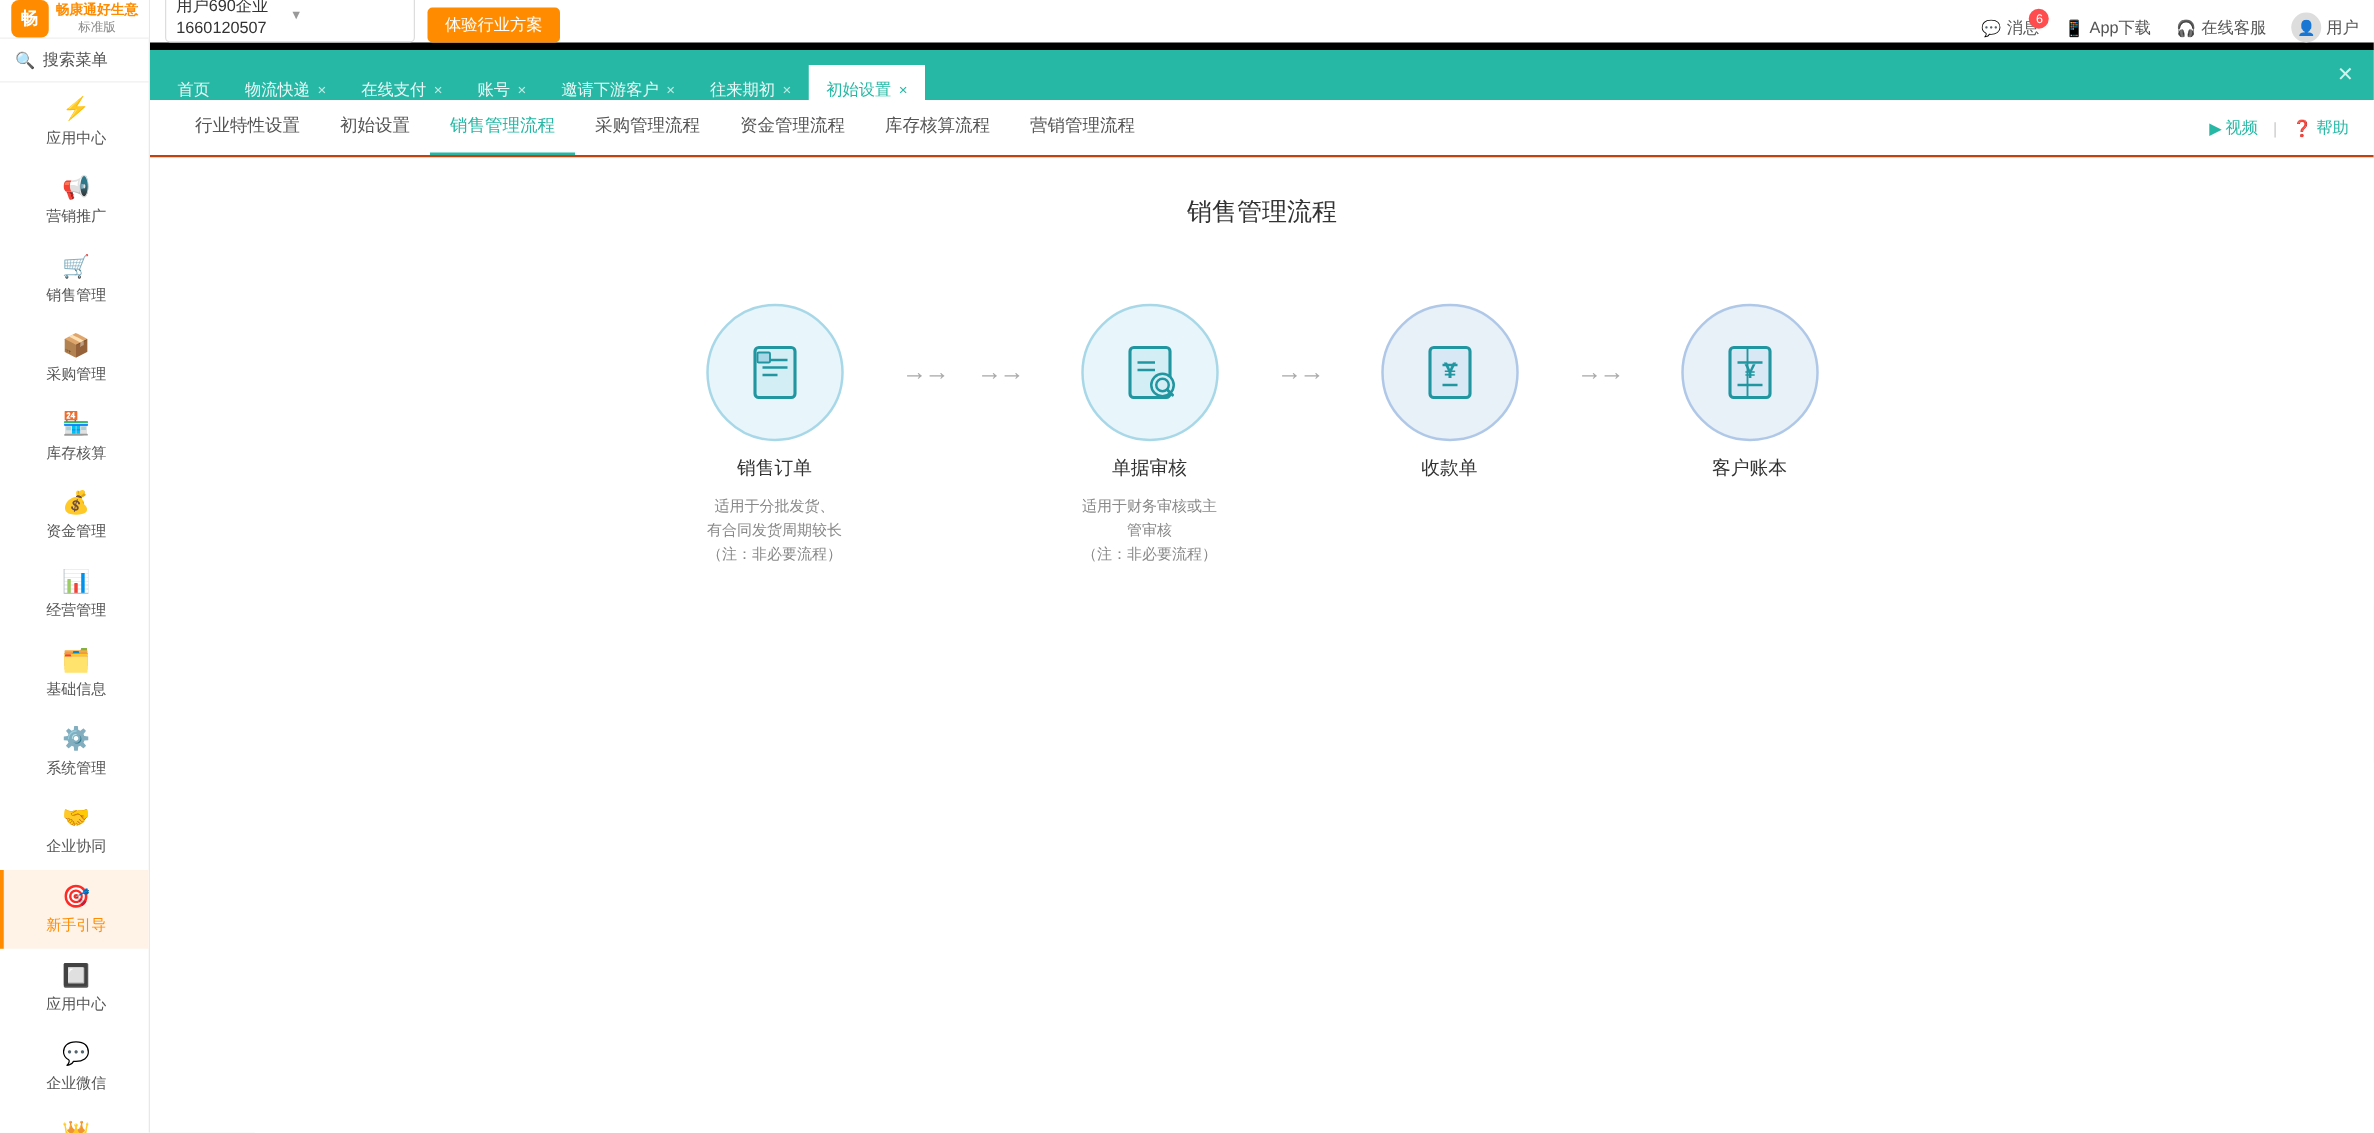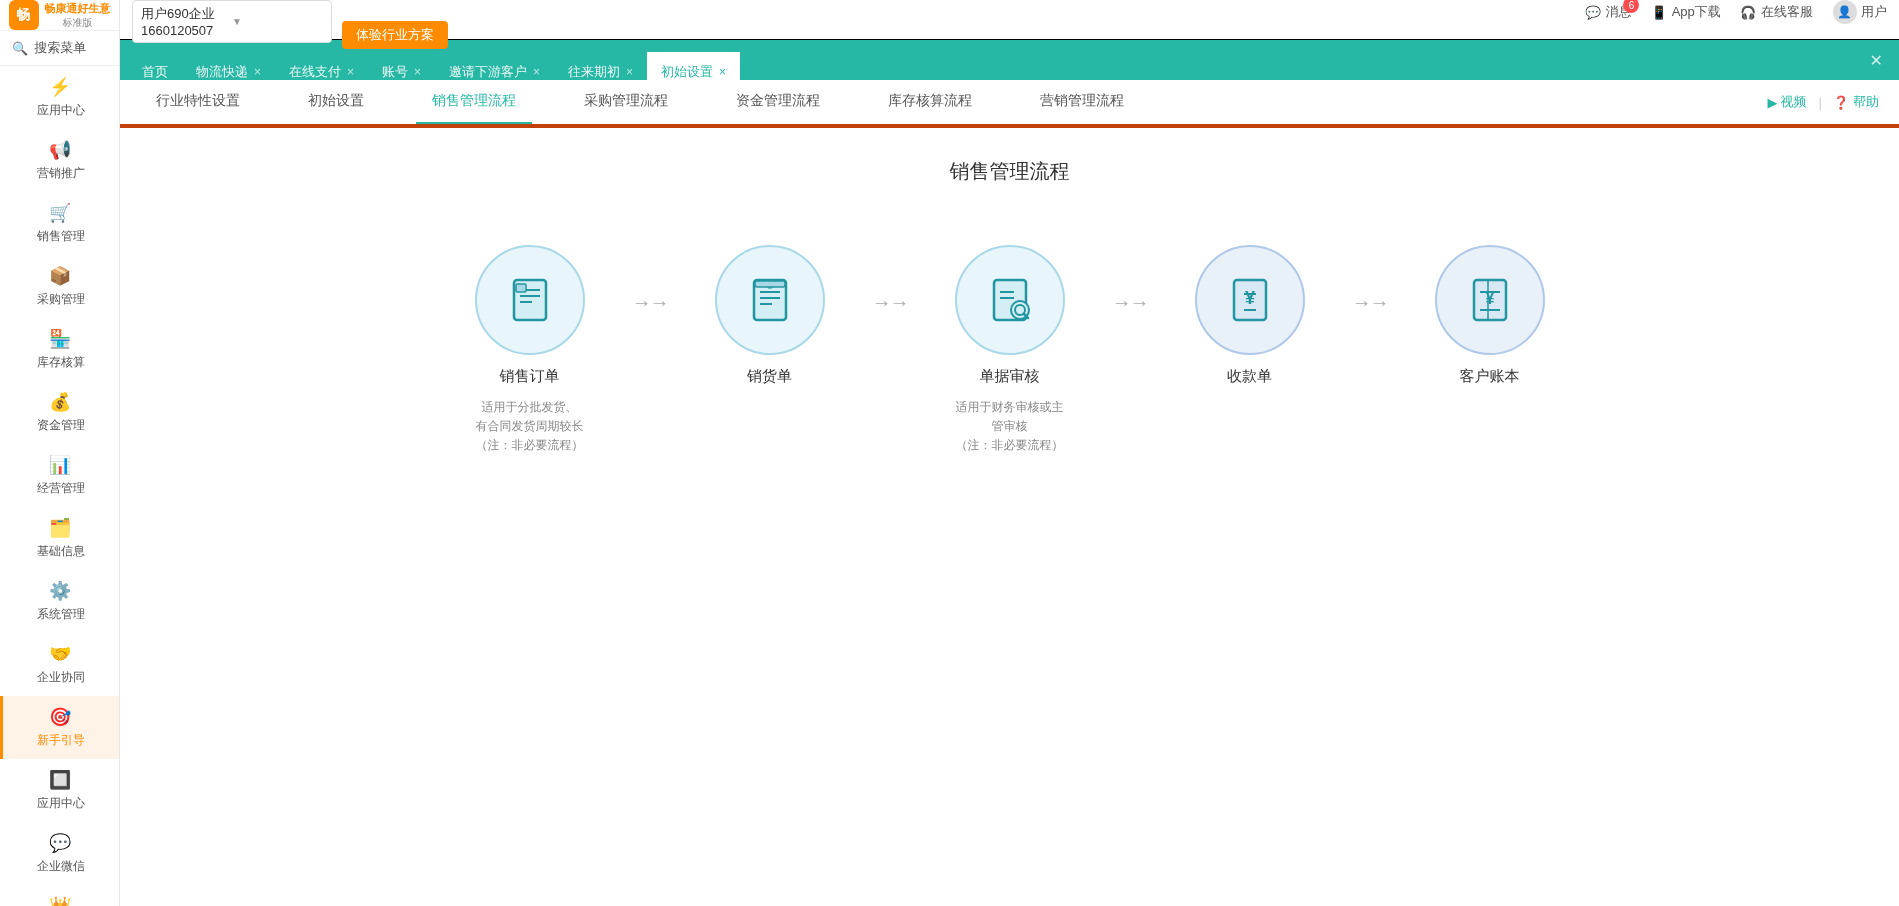--- a/index.html
+++ b/index.html
@@ -2,23 +2,23 @@
 <html><head>
   <meta charset="utf-8">
   <style>
     * { margin: 0; padding: 0; box-sizing: border-box; }
     body { font-family: 'Microsoft YaHei', Arial, sans-serif; font-size: 14px; background: #f5f5f5; width: 1899px; min-height: 906px; overflow-x: hidden; }
 
     
     .top-bar {
       height: 40px;
       background: #fff;
-      border-bottom: 1px solid #000000;
-      display: flex;
-      align-items: flex-start;
+      border-bottom: 6px solid #000000;
+      display: flex;
+      align-items: flex-end;
       padding: 0 12px;
       position: fixed;
       top: 0;
       left: 0;
       right: 0;
       z-index: 100;
     }
     .user-selector {
       display: flex;
       align-items: center;
@@ -180,24 +180,23 @@
       margin-top: 80px;
       background: #fff;
       min-height: calc(906px - 80px);
       padding: 0;
     }
 
     
     .sub-tabs {
       display: flex;
       align-items: center;
-      border-bottom: 4px solid #c2410c;
+      border-bottom: 2px solid #c2410c;
       padding: 0 20px;
       background: #fff;
-      gap: 36px;
     }
     .sub-tab {
       padding: 12px 16px;
       font-size: 14px;
       color: #555;
       cursor: pointer;
       border-bottom: 2px solid transparent;
       white-space: nowrap;
     }
     .sub-tab.active {
@@ -468,33 +467,20 @@
           </svg>
         </div>
         <div class="flow-step-name">销售订单</div>
         <div class="flow-step-desc" style="white-space:pre-line;">适用于分批发货、
 有合同发货周期较长
 （注：非必要流程）</div>
       </div>
 
       <div class="flow-arrow">→→</div>
 
-      <div class="flow-step">
-        <div class="flow-circle">
-          <svg viewBox="0 0 52 52" fill="none" xmlns="http://www.w3.org/2000/svg">
-            <rect x="10" y="6" width="32" height="40" rx="3" stroke="#2196a0" stroke-width="2.5" fill="#d4eef5"></rect>
-            <line x1="16" y1="18" x2="36" y2="18" stroke="#2196a0" stroke-width="2"></line>
-            <line x1="16" y1="24" x2="36" y2="24" stroke="#2196a0" stroke-width="2"></line>
-            <line x1="16" y1="30" x2="28" y2="30" stroke="#2196a0" stroke-width="2"></line>
-            <path d="M24 8 L28 8 L28 14 L24 14 Z" fill="#a8d8e8" stroke="#2196a0" stroke-width="1"></path>
-            <rect x="11" y="7" width="30" height="6" rx="2" fill="#a8d8e8" stroke="#2196a0" stroke-width="1.5"></rect>
-          </svg>
-        </div>
-        <div class="flow-step-name">销货单</div>
-      </div>
 
       <div class="flow-arrow">→→</div>
 
       <div class="flow-step">
         <div class="flow-circle">
           <svg viewBox="0 0 52 52" fill="none" xmlns="http://www.w3.org/2000/svg">
             <rect x="10" y="6" width="32" height="40" rx="3" stroke="#2196a0" stroke-width="2.5" fill="#d4eef5"></rect>
             <line x1="16" y1="18" x2="30" y2="18" stroke="#2196a0" stroke-width="2"></line>
             <line x1="16" y1="24" x2="30" y2="24" stroke="#2196a0" stroke-width="2"></line>
             <circle cx="36" cy="36" r="9" fill="#d4eef5" stroke="#2196a0" stroke-width="2"></circle>

